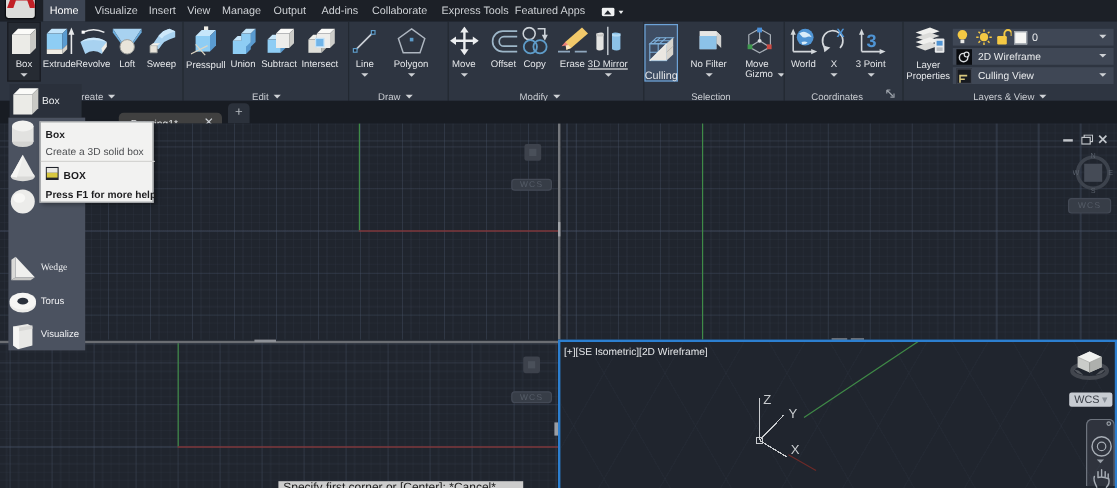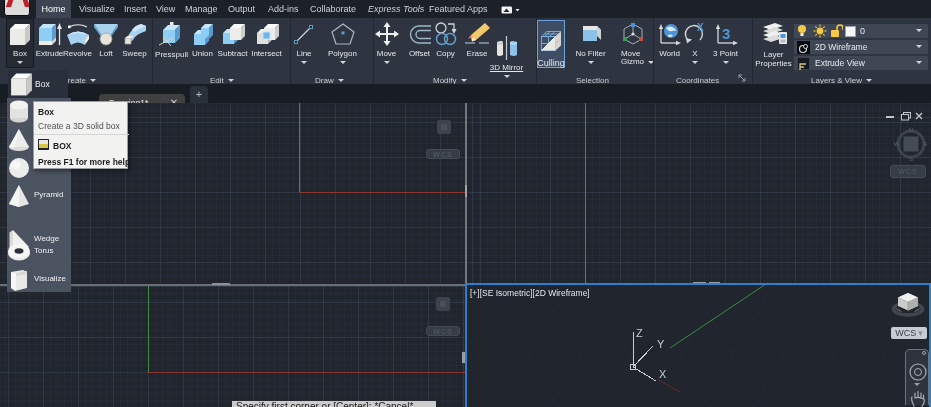--- a/index.html
+++ b/index.html
@@ -85,21 +85,21 @@
         <div class="a">A</div>
       </div>
     <div class="mtab active" style="left:36px;width:35px;">Home</div>
     <div class="mtab" style="left:79px;">Visualize</div>
     <div class="mtab" style="left:124px;">Insert</div>
     <div class="mtab" style="left:156px;text-align:center;">View</div>
     <div class="mtab" style="left:185px;">Manage</div>
     <div class="mtab" style="left:228px;">Output</div>
     <div class="mtab" style="left:268px;">Add-ins</div>
     <div class="mtab" style="left:310px;">Collaborate</div>
-    <div class="mtab" style="left:368px;font-style:italic;">Express Tools</div>
+    <div class="mtab" style="left:368px;">Express Tools</div>
     <div class="mtab" style="left:429px;">Featured Apps</div>
     <svg id="camicon" viewBox="0 0 19 8">
         <rect x="0.5" y="0.5" width="10.5" height="7" rx="1.2" fill="#f0f1f2"></rect>
         <path d="M2.5 6 L5.5 2.5 L8.5 6 Z" fill="#22262e"></path>
         <path d="M14.5 3 l4 0 -2 2.6 z" fill="#eceef0"></path>
       </svg>
   </div>
 
   <div id="ribbon">
 
@@ -252,21 +252,21 @@
     <div class="rbtn" style="left:465px;top:2px;width:24px;">
       <svg width="28" height="24" viewBox="0 0 28 24" style="margin-top:2px;">
           <polygon points="22,1 27,6 13,18 9,19.5 8,13" fill="#f2c96a"></polygon>
           <polygon points="8,13 13,18 9,19.5" fill="#fae6c0"></polygon>
           <polygon points="8,13 10.5,15.5 5,16.5" fill="#ef8177"></polygon>
           <line x1="2" y1="21" x2="12" y2="21" stroke="#8fa7bd" stroke-width="1.4"></line>
           <line x1="16" y1="21" x2="26" y2="21" stroke="#8fa7bd" stroke-width="1.4"></line>
         </svg>
       <div class="lbl">Erase</div>
     </div>
-    <div class="rbtn" style="left:489px;top:16px;width:35px;text-decoration:underline;">
+    <div class="rbtn" style="left:489px;top:2px;width:35px;text-decoration:underline;">
       <svg width="26" height="24" viewBox="0 0 26 24" style="margin-top:2px;">
           <line x1="12.5" y1="0" x2="12.5" y2="24" stroke="#c6ccd2" stroke-width="1.2"></line>
           <path d="M3 6 Q8 4 9 6 L9 19 Q5 21 3 19 Z" fill="#e4e4e2"></path>
           <path d="M3 6 Q6 7.5 9 6 L9 8 Q6 9 3 8 Z" fill="#c8c8c6"></path>
           <path d="M23 6 Q18 4 16 6 L16 19 Q20 21 23 19 Z" fill="#8cc2e8"></path>
           <path d="M23 6 Q20 7.5 16 6 L16 8 Q19.5 9 23 8 Z" fill="#b5dcf4"></path>
         </svg>
       <div class="lbl">3D Mirror</div>
         <div class="darr"></div>
     </div>
@@ -393,21 +393,21 @@
             <circle cx="6" cy="7" r="3.5" fill="none" stroke="#d8dce0" stroke-width="1.2"></circle>
             <circle cx="8.5" cy="4.5" r="2" fill="#0a0c10" stroke="#d8dce0" stroke-width="1"></circle>
           </svg></div>
       <div style="color:#e8eaec;font-size:8.5px;margin-left:3px;">2D Wireframe</div>
       <div class="darr" style="position:absolute;right:6px;top:5px;margin:0;"></div>
     </div>
     <div class="combo" style="left:794px;top:38px;">
       <div style="width:13px;height:13px;background:#171a20;border:1px solid #3c424e;position:relative;"><svg width="11" height="11" viewBox="0 0 11 11">
             <path d="M2 9 V3 h6 M2 6 h4" stroke="#d8c87e" stroke-width="1.3" fill="none"></path>
           </svg></div>
-      <div style="color:#e8eaec;font-size:8.5px;margin-left:3px;">Extrude View</div>
+      <div style="color:#e8eaec;font-size:8.5px;margin-left:3px;">Culling View</div>
       <div class="darr" style="position:absolute;right:6px;top:5px;margin:0;"></div>
     </div>
 
     <div class="plabel" style="left:62px;">Create <span class="darr"></span></div>
     <div class="plabel" style="left:210px;">Edit <span class="darr"></span></div>
     <div class="plabel" style="left:315px;justify-content:flex-end;">Draw <span class="darr"></span></div>
     <div class="plabel" style="left:433px;">Modify <span class="darr"></span></div>
     <div class="plabel" style="left:576px;">Selection</div>
     <div class="plabel" style="left:676px;">Coordinates</div>
     <svg class="abs" style="left:738px;top:56px;" width="8" height="8" viewBox="0 0 8 8">
@@ -531,28 +531,21 @@
           <polygon points="11,1 21,19 1,19" fill="#ececea"></polygon>
           <polygon points="11,1 1,19 6,20 11,4" fill="#f6f6f4"></polygon>
         </svg>
     </div>
     <div class="fitem" style="top:56px;">
       <svg width="22" height="22" viewBox="0 0 22 22" style="position:absolute;left:1px;top:3px;">
           <circle cx="11" cy="11" r="10" fill="#ececea"></circle>
           <ellipse cx="8" cy="8" rx="5" ry="4" fill="#f8f8f6"></ellipse>
         </svg>
     </div>
-    <div class="fitem" style="top:84px;">
-      <svg width="22" height="24" viewBox="0 0 22 24" style="position:absolute;left:1px;top:2px;">
-          <polygon points="11,1 21,20 11,23 1,20" fill="#e6e6e4"></polygon>
-          <polygon points="11,1 11,23 1,20" fill="#f4f4f2"></polygon>
-        </svg>
-      <div class="fl">Pyramid</div>
-    </div>
-    <div class="fitem" style="top:128px;">
+    <div class="fitem" style="top:112px;font-family:Liberation Serif, serif;">
       <svg width="22" height="24" viewBox="0 0 22 24" style="position:absolute;left:1px;top:2px;">
           <polygon points="5,2 5,19 21,19" fill="#f0f0ee"></polygon>
           <polygon points="5,2 1.5,4.5 1.5,21.5 5,19" fill="#dadad8"></polygon>
           <polygon points="1.5,21.5 5,19 21,19 17.5,21.5" fill="#c6c6c4"></polygon>
         </svg>
       <div class="fl">Wedge</div>
     </div>
     <div class="fitem" style="top:140px;">
       <svg width="24" height="22" viewBox="0 0 24 22" style="position:absolute;left:0;top:3px;">
           <ellipse cx="12" cy="12" rx="11" ry="7.5" fill="#ececea"></ellipse>

